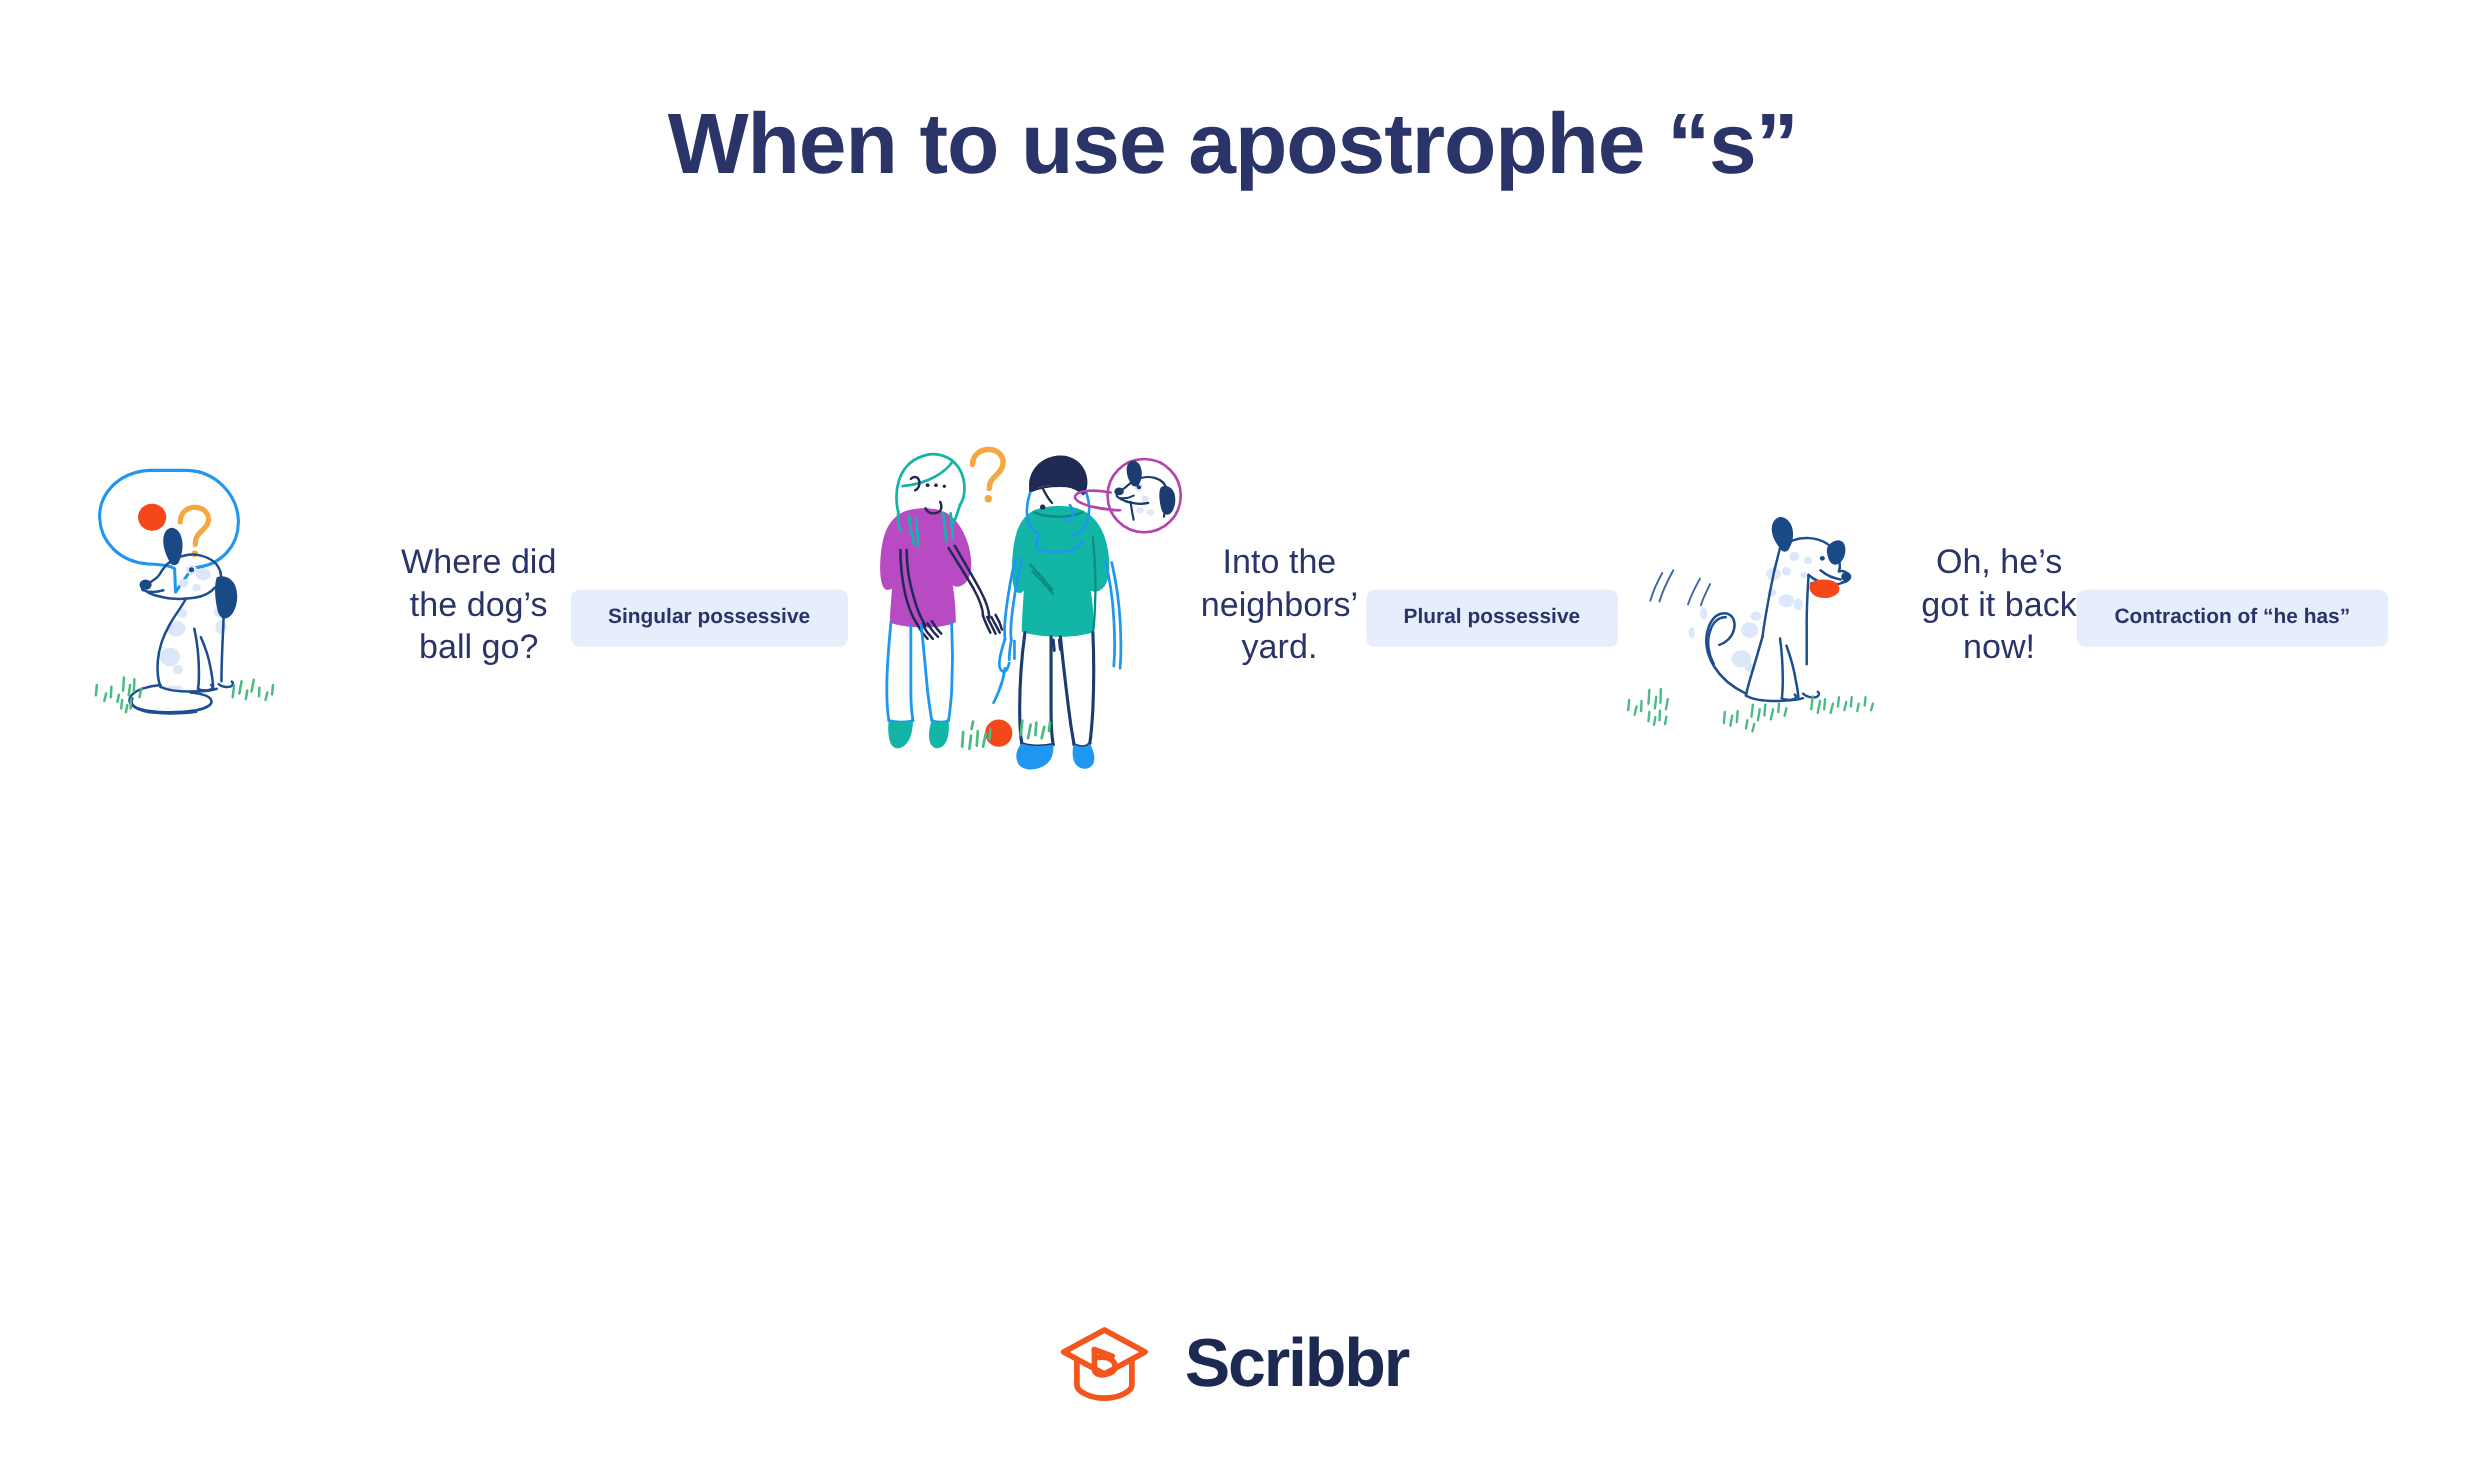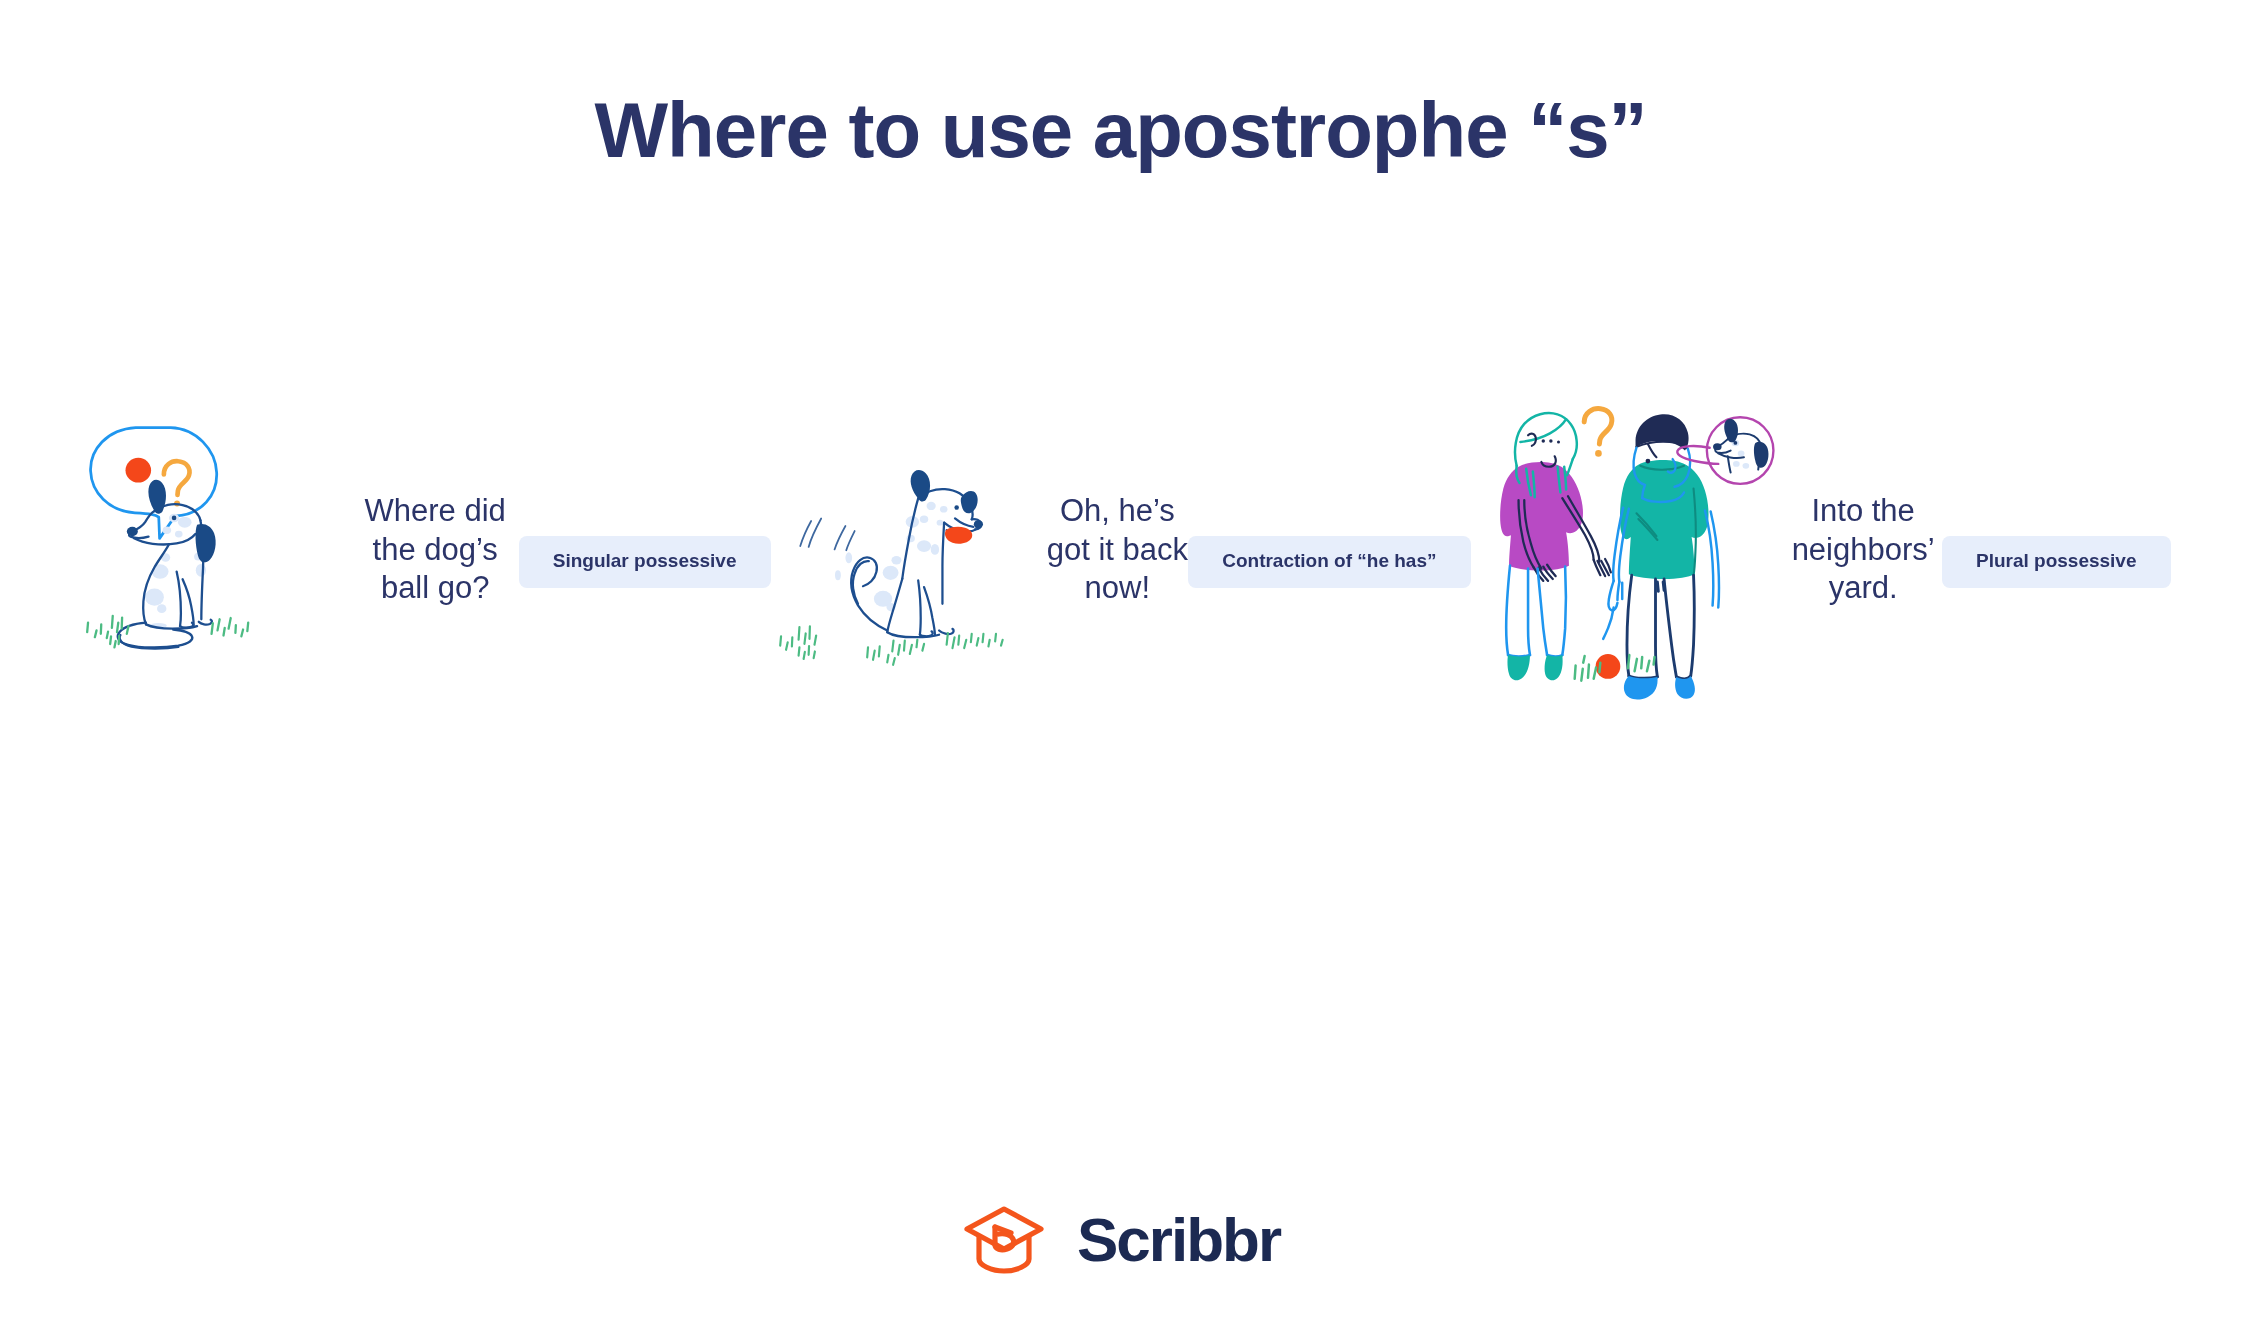--- a/index.html
+++ b/index.html
@@ -87,21 +87,21 @@
   .logo-word {
     font-size: 62px;
     font-weight: bold;
     letter-spacing: -2px;
     color: #1c2a52;
   }
 </style>
 </head>
 <body>
 
-<h1 class="page-title">Where to use apostrophe “s”</h1>
+<h1 class="page-title">When to use apostrophe “s”</h1>
 
 <div class="panels">
 
   <div class="panel">
     <div class="art">
       <svg viewBox="0 0 660 650" xmlns="http://www.w3.org/2000/svg">
         <g fill="none" stroke-linecap="round" stroke-linejoin="round">
 
           <g>
             <path d="M160 40 C 92 44 52 92 54 142 C 56 192 96 236 158 240 C 196 242 206 244 214 250
@@ -183,20 +183,212 @@
               <path d="M370 512 l5 -25"></path>
             <path d="M386 522 l1 -18"></path>
               <path d="M400 530 l4 -16"></path>
             <path d="M414 518 l2 -20"></path>
           </g>
         </g>
       </svg>
     </div>
     <div class="caption">Where did the dog’s ball go?</div>
     <div class="badge">Singular possessive</div>
+  </div>
+
+  <div class="panel">
+    <div class="art">
+      <svg viewBox="0 0 660 650" xmlns="http://www.w3.org/2000/svg">
+        <g fill="none" stroke-linecap="round" stroke-linejoin="round">
+
+          <g>
+
+            <path d="M100 152 C 86 160 74 176 68 198 C 62 222 60 252 62 272
+                     C 64 292 70 300 78 298 L 84 296 C 82 320 80 344 80 360
+                     C 92 366 118 370 146 370 C 172 370 194 366 206 360
+                     C 206 340 204 312 200 290 C 212 296 226 288 232 272
+                     C 238 256 236 230 228 206 C 220 182 206 162 190 152
+                     C 176 144 160 142 146 142 C 130 142 112 145 100 152 Z" fill="#b84ac4" stroke="none"></path>
+
+            <g stroke="#13b5a6" stroke-width="5.2">
+              <path d="M96 150 C 88 118 94 82 112 62 C 130 42 160 34 182 42
+                       C 206 50 220 72 222 96 C 224 112 220 126 214 136"></path>
+              <path d="M96 150 C 94 164 96 178 102 186"></path>
+              <path d="M214 136 C 210 148 206 160 202 170"></path>
+              <path d="M104 100 C 124 98 148 92 166 82 C 182 73 194 62 200 52"></path>
+              <path d="M116 156 C 118 176 122 196 126 212"></path>
+              <path d="M130 162 C 132 182 134 200 134 216"></path>
+              <path d="M182 152 C 184 172 186 190 188 206"></path>
+              <path d="M196 152 C 198 170 200 186 200 200"></path>
+            </g>
+
+            <g stroke="#1f2b55" stroke-width="4.6">
+              <path d="M120 86 C 126 80 134 82 136 90 C 138 98 134 106 128 108"></path>
+              <path d="M176 130 C 182 142 176 152 164 152 C 156 152 150 148 148 142"></path>
+            </g>
+            <g fill="#1f2b55" stroke="none">
+              <circle cx="152" cy="98" r="3.6"></circle>
+              <circle cx="168" cy="98" r="3.6"></circle>
+              <circle cx="184" cy="100" r="3.2"></circle>
+            </g>
+
+            <g stroke="#1f2b55" stroke-width="4.8">
+              <path d="M192 218 C 208 244 226 272 240 296 C 252 318 258 336 258 348"></path>
+              <path d="M204 214 C 220 242 238 272 252 298 C 264 320 270 340 270 352"></path>
+              <path d="M258 348 C 262 360 268 372 272 380"></path>
+              <path d="M266 350 C 272 362 278 374 282 382"></path>
+              <path d="M274 350 C 280 362 286 372 290 380"></path>
+              <path d="M282 346 C 288 356 292 366 294 374"></path>
+              <path d="M100 222 C 100 252 104 284 110 310 C 116 334 124 352 132 364"></path>
+              <path d="M112 222 C 112 254 118 288 126 314 C 132 336 140 354 148 366"></path>
+              <path d="M132 364 C 138 376 146 386 152 392"></path>
+              <path d="M142 364 C 148 376 156 386 162 392"></path>
+              <path d="M152 362 C 158 374 166 382 172 388"></path>
+              <path d="M160 358 C 166 368 172 376 178 382"></path>
+            </g>
+
+            <g stroke="#1f96ef" stroke-width="5.4">
+              <path d="M82 360 C 78 400 74 450 74 490 C 74 518 76 536 78 548"></path>
+              <path d="M120 366 C 120 404 120 452 120 492 C 120 518 122 536 124 548"></path>
+              <path d="M78 548 C 90 552 110 552 124 548"></path>
+              <path d="M140 366 C 144 404 148 452 152 492 C 155 518 158 536 160 548"></path>
+              <path d="M198 362 C 200 402 200 452 198 492 C 196 518 194 536 192 548"></path>
+              <path d="M160 548 C 172 552 184 552 192 548"></path>
+            </g>
+
+            <g fill="#13b5a6" stroke="none">
+              <path d="M78 548 C 90 552 112 552 124 548 C 124 566 120 584 110 594
+                       C 98 606 84 602 80 588 C 76 574 76 558 78 548 Z"></path>
+              <path d="M160 548 C 172 552 184 552 192 548 C 194 566 192 584 184 594
+                       C 174 606 160 602 156 588 C 153 574 156 558 160 548 Z"></path>
+            </g>
+
+            <g stroke="#f5a83f" stroke-width="10.5">
+              <path d="M238 58 C 238 38 256 28 272 30 C 290 32 300 46 295 62
+                       C 290 78 274 82 271 96 L 270 104"></path>
+              <circle cx="268" cy="124" r="7" fill="#f5a83f" stroke="none"></circle>
+            </g>
+          </g>
+
+          <g>
+
+            <path d="M352 148 C 338 156 326 172 320 196 C 314 220 312 254 314 278
+                     C 316 298 322 306 330 304 L 336 300 C 334 330 332 360 332 378
+                     C 346 384 376 388 406 388 C 434 388 458 384 470 378
+                     C 470 354 468 324 464 300 C 476 306 490 298 496 280
+                     C 502 260 500 228 492 202 C 484 176 470 158 452 148
+                     C 438 140 420 138 404 138 C 386 138 364 141 352 148 Z" fill="#13b5a6" stroke="none"></path>
+            <g stroke="#0e8c81" stroke-width="4.4">
+              <path d="M356 150 C 378 160 420 162 448 150"></path>
+              <path d="M468 198 C 472 240 474 290 472 330 C 471 354 470 370 468 380"></path>
+              <path d="M348 250 C 362 264 378 282 390 298"></path>
+              <path d="M352 262 C 366 276 380 292 392 306"></path>
+            </g>
+
+            <path d="M346 96 C 348 66 370 46 398 42 C 426 38 450 54 456 80
+                     C 460 96 456 110 450 118 C 438 106 418 98 396 98
+                     C 374 98 356 104 346 112 Z" fill="#1f2b55" stroke="none"></path>
+            <g stroke="#1f2b55" stroke-width="4.4">
+              <path d="M348 110 C 368 102 394 98 418 100 C 438 102 450 108 456 114"></path>
+              <path d="M372 104 C 378 116 384 126 390 132"></path>
+            </g>
+
+            <g stroke="#1f96ef" stroke-width="5">
+              <path d="M348 112 C 342 130 340 150 344 166 C 348 180 356 188 366 190
+                       C 362 200 360 210 360 218"></path>
+              <path d="M456 114 C 462 132 462 154 456 170 C 450 184 440 192 428 194"></path>
+              <path d="M360 218 C 374 226 400 228 420 224 C 434 221 444 214 448 206"></path>
+              <path d="M424 136 C 430 144 432 154 428 160 C 424 166 418 166 414 162"></path>
+            </g>
+            <circle cx="372" cy="140" r="5" fill="#1f2b55"></circle>
+
+            <g stroke="#1f96ef" stroke-width="5.2">
+              <path d="M320 238 C 312 270 306 306 302 338 C 299 362 298 380 300 392"></path>
+              <path d="M332 240 C 324 272 318 308 314 340 C 311 364 310 382 312 394"></path>
+              <path d="M300 392 C 296 404 292 418 290 430 C 288 442 290 452 296 454
+                       C 302 456 306 448 308 438"></path>
+              <path d="M312 394 C 310 406 308 420 308 432"></path>
+              <path d="M318 396 C 318 408 318 420 318 430"></path>
+              <path d="M300 448 C 298 462 294 478 288 492 C 284 502 280 510 278 514"></path>
+            </g>
+
+            <g stroke="#1f96ef" stroke-width="5.2">
+              <path d="M492 244 C 500 276 506 316 508 354 C 510 388 510 420 508 444"></path>
+              <path d="M504 246 C 512 280 518 320 520 358 C 522 392 522 424 520 448"></path>
+            </g>
+
+            <g stroke="#1c3b6e" stroke-width="6">
+              <path d="M338 380 C 332 424 328 478 328 526 C 328 560 330 580 332 592"></path>
+              <path d="M388 388 C 388 430 388 480 388 528 C 388 562 390 582 392 594"></path>
+              <path d="M332 592 C 346 598 374 598 392 594"></path>
+              <path d="M406 388 C 410 430 416 480 422 528 C 426 562 430 582 432 594"></path>
+              <path d="M468 380 C 470 424 470 478 468 526 C 466 560 464 580 462 592"></path>
+              <path d="M432 594 C 446 600 456 600 462 592"></path>
+              <path d="M392 394 l2 20"></path>
+              <path d="M404 394 l2 18"></path>
+            </g>
+
+            <g fill="#1f96ef" stroke="none">
+              <path d="M332 592 C 346 598 376 598 392 594 C 394 612 388 628 372 636
+                       C 352 646 330 642 324 628 C 318 614 324 600 332 592 Z"></path>
+              <path d="M432 594 C 446 600 456 600 462 592 C 470 606 474 622 468 632
+                       C 460 644 442 642 434 630 C 428 618 428 604 432 594 Z"></path>
+            </g>
+
+            <g>
+              <path d="M502 112 C 470 106 444 108 436 116 C 428 124 442 134 470 140
+                       C 490 144 508 146 520 146" stroke="#b445ae" stroke-width="5"></path>
+              <circle cx="566" cy="118" r="70" stroke="#b445ae" stroke-width="5"></circle>
+            </g>
+            <g>
+              <g fill="#dce8f9" stroke="none">
+                <ellipse cx="556" cy="102" rx="8" ry="7"></ellipse>
+                <ellipse cx="568" cy="124" rx="7" ry="6"></ellipse>
+                <ellipse cx="558" cy="146" rx="7" ry="6"></ellipse>
+                <ellipse cx="578" cy="150" rx="7" ry="6"></ellipse>
+              </g>
+              <g stroke="#1c3b6e" stroke-width="4.2">
+                <path d="M540 94 C 534 100 526 106 518 110 C 512 114 512 120 518 122
+                         C 526 124 538 122 546 118"></path>
+                <path d="M540 94 C 552 84 570 80 586 84 C 600 88 608 98 610 108"></path>
+                <path d="M520 124 C 534 132 556 136 574 132"></path>
+                <path d="M540 130 C 542 144 544 156 546 164"></path>
+                <path d="M604 112 C 606 128 606 146 604 158"></path>
+              </g>
+              <g fill="#1c3b6e" stroke="none">
+                <path d="M540 94 C 532 80 530 64 536 56 C 542 48 552 50 558 60
+                         C 564 72 562 90 554 100 C 548 102 542 100 540 94 Z"></path>
+                <path d="M598 102 C 608 96 620 102 624 114 C 628 128 624 146 616 152
+                         C 608 158 600 152 598 140 C 594 124 594 108 598 102 Z"></path>
+                <ellipse cx="518" cy="110" rx="9" ry="7.5"></ellipse>
+                <circle cx="556" cy="102" r="4"></circle>
+              </g>
+            </g>
+          </g>
+
+          <ellipse cx="288" cy="572" rx="26" ry="26" fill="#f4471a"></ellipse>
+
+          <g stroke="#4cbb83" stroke-width="5.2">
+            <path d="M218 598 l2 -28"></path>
+              <path d="M232 602 l3 -25"></path>
+            <path d="M246 596 l2 -28"></path>
+              <path d="M258 598 l5 -24"></path>
+            <path d="M270 584 l2 -20"></path>
+              <path d="M236 564 l3 -14"></path>
+            <path d="M330 576 l3 -28"></path>
+              <path d="M344 582 l5 -26"></path>
+            <path d="M358 576 l2 -24"></path>
+              <path d="M370 582 l5 -22"></path>
+            <path d="M384 568 l2 -16"></path>
+          </g>
+        </g>
+      </svg>
+    </div>
+    <div class="caption">Into the neighbors’ yard.</div>
+    <div class="badge">Plural possessive</div>
   </div>
 
   <div class="panel">
     <div class="art">
       <svg viewBox="0 0 660 650" xmlns="http://www.w3.org/2000/svg">
         <g fill="none" stroke-linecap="round" stroke-linejoin="round">
 
           <g fill="#dce8f9">
             <ellipse cx="383" cy="222" rx="11" ry="10"></ellipse>
             <ellipse cx="413" cy="230" rx="9" ry="8"></ellipse>
@@ -297,212 +489,20 @@
             <path d="M536 546 l2 -18"></path>
               <path d="M550 556 l4 -14"></path>
           </g>
         </g>
       </svg>
     </div>
     <div class="caption">Oh, he’s got it back now!</div>
     <div class="badge">Contraction of “he has”</div>
   </div>
 
-  <div class="panel">
-    <div class="art">
-      <svg viewBox="0 0 660 650" xmlns="http://www.w3.org/2000/svg">
-        <g fill="none" stroke-linecap="round" stroke-linejoin="round">
-
-          <g>
-
-            <path d="M100 152 C 86 160 74 176 68 198 C 62 222 60 252 62 272
-                     C 64 292 70 300 78 298 L 84 296 C 82 320 80 344 80 360
-                     C 92 366 118 370 146 370 C 172 370 194 366 206 360
-                     C 206 340 204 312 200 290 C 212 296 226 288 232 272
-                     C 238 256 236 230 228 206 C 220 182 206 162 190 152
-                     C 176 144 160 142 146 142 C 130 142 112 145 100 152 Z" fill="#b84ac4" stroke="none"></path>
-
-            <g stroke="#13b5a6" stroke-width="5.2">
-              <path d="M96 150 C 88 118 94 82 112 62 C 130 42 160 34 182 42
-                       C 206 50 220 72 222 96 C 224 112 220 126 214 136"></path>
-              <path d="M96 150 C 94 164 96 178 102 186"></path>
-              <path d="M214 136 C 210 148 206 160 202 170"></path>
-              <path d="M104 100 C 124 98 148 92 166 82 C 182 73 194 62 200 52"></path>
-              <path d="M116 156 C 118 176 122 196 126 212"></path>
-              <path d="M130 162 C 132 182 134 200 134 216"></path>
-              <path d="M182 152 C 184 172 186 190 188 206"></path>
-              <path d="M196 152 C 198 170 200 186 200 200"></path>
-            </g>
-
-            <g stroke="#1f2b55" stroke-width="4.6">
-              <path d="M120 86 C 126 80 134 82 136 90 C 138 98 134 106 128 108"></path>
-              <path d="M176 130 C 182 142 176 152 164 152 C 156 152 150 148 148 142"></path>
-            </g>
-            <g fill="#1f2b55" stroke="none">
-              <circle cx="152" cy="98" r="3.6"></circle>
-              <circle cx="168" cy="98" r="3.6"></circle>
-              <circle cx="184" cy="100" r="3.2"></circle>
-            </g>
-
-            <g stroke="#1f2b55" stroke-width="4.8">
-              <path d="M192 218 C 208 244 226 272 240 296 C 252 318 258 336 258 348"></path>
-              <path d="M204 214 C 220 242 238 272 252 298 C 264 320 270 340 270 352"></path>
-              <path d="M258 348 C 262 360 268 372 272 380"></path>
-              <path d="M266 350 C 272 362 278 374 282 382"></path>
-              <path d="M274 350 C 280 362 286 372 290 380"></path>
-              <path d="M282 346 C 288 356 292 366 294 374"></path>
-              <path d="M100 222 C 100 252 104 284 110 310 C 116 334 124 352 132 364"></path>
-              <path d="M112 222 C 112 254 118 288 126 314 C 132 336 140 354 148 366"></path>
-              <path d="M132 364 C 138 376 146 386 152 392"></path>
-              <path d="M142 364 C 148 376 156 386 162 392"></path>
-              <path d="M152 362 C 158 374 166 382 172 388"></path>
-              <path d="M160 358 C 166 368 172 376 178 382"></path>
-            </g>
-
-            <g stroke="#1f96ef" stroke-width="5.4">
-              <path d="M82 360 C 78 400 74 450 74 490 C 74 518 76 536 78 548"></path>
-              <path d="M120 366 C 120 404 120 452 120 492 C 120 518 122 536 124 548"></path>
-              <path d="M78 548 C 90 552 110 552 124 548"></path>
-              <path d="M140 366 C 144 404 148 452 152 492 C 155 518 158 536 160 548"></path>
-              <path d="M198 362 C 200 402 200 452 198 492 C 196 518 194 536 192 548"></path>
-              <path d="M160 548 C 172 552 184 552 192 548"></path>
-            </g>
-
-            <g fill="#13b5a6" stroke="none">
-              <path d="M78 548 C 90 552 112 552 124 548 C 124 566 120 584 110 594
-                       C 98 606 84 602 80 588 C 76 574 76 558 78 548 Z"></path>
-              <path d="M160 548 C 172 552 184 552 192 548 C 194 566 192 584 184 594
-                       C 174 606 160 602 156 588 C 153 574 156 558 160 548 Z"></path>
-            </g>
-
-            <g stroke="#f5a83f" stroke-width="10.5">
-              <path d="M238 58 C 238 38 256 28 272 30 C 290 32 300 46 295 62
-                       C 290 78 274 82 271 96 L 270 104"></path>
-              <circle cx="268" cy="124" r="7" fill="#f5a83f" stroke="none"></circle>
-            </g>
-          </g>
-
-          <g>
-
-            <path d="M352 148 C 338 156 326 172 320 196 C 314 220 312 254 314 278
-                     C 316 298 322 306 330 304 L 336 300 C 334 330 332 360 332 378
-                     C 346 384 376 388 406 388 C 434 388 458 384 470 378
-                     C 470 354 468 324 464 300 C 476 306 490 298 496 280
-                     C 502 260 500 228 492 202 C 484 176 470 158 452 148
-                     C 438 140 420 138 404 138 C 386 138 364 141 352 148 Z" fill="#13b5a6" stroke="none"></path>
-            <g stroke="#0e8c81" stroke-width="4.4">
-              <path d="M356 150 C 378 160 420 162 448 150"></path>
-              <path d="M468 198 C 472 240 474 290 472 330 C 471 354 470 370 468 380"></path>
-              <path d="M348 250 C 362 264 378 282 390 298"></path>
-              <path d="M352 262 C 366 276 380 292 392 306"></path>
-            </g>
-
-            <path d="M346 96 C 348 66 370 46 398 42 C 426 38 450 54 456 80
-                     C 460 96 456 110 450 118 C 438 106 418 98 396 98
-                     C 374 98 356 104 346 112 Z" fill="#1f2b55" stroke="none"></path>
-            <g stroke="#1f2b55" stroke-width="4.4">
-              <path d="M348 110 C 368 102 394 98 418 100 C 438 102 450 108 456 114"></path>
-              <path d="M372 104 C 378 116 384 126 390 132"></path>
-            </g>
-
-            <g stroke="#1f96ef" stroke-width="5">
-              <path d="M348 112 C 342 130 340 150 344 166 C 348 180 356 188 366 190
-                       C 362 200 360 210 360 218"></path>
-              <path d="M456 114 C 462 132 462 154 456 170 C 450 184 440 192 428 194"></path>
-              <path d="M360 218 C 374 226 400 228 420 224 C 434 221 444 214 448 206"></path>
-              <path d="M424 136 C 430 144 432 154 428 160 C 424 166 418 166 414 162"></path>
-            </g>
-            <circle cx="372" cy="140" r="5" fill="#1f2b55"></circle>
-
-            <g stroke="#1f96ef" stroke-width="5.2">
-              <path d="M320 238 C 312 270 306 306 302 338 C 299 362 298 380 300 392"></path>
-              <path d="M332 240 C 324 272 318 308 314 340 C 311 364 310 382 312 394"></path>
-              <path d="M300 392 C 296 404 292 418 290 430 C 288 442 290 452 296 454
-                       C 302 456 306 448 308 438"></path>
-              <path d="M312 394 C 310 406 308 420 308 432"></path>
-              <path d="M318 396 C 318 408 318 420 318 430"></path>
-              <path d="M300 448 C 298 462 294 478 288 492 C 284 502 280 510 278 514"></path>
-            </g>
-
-            <g stroke="#1f96ef" stroke-width="5.2">
-              <path d="M492 244 C 500 276 506 316 508 354 C 510 388 510 420 508 444"></path>
-              <path d="M504 246 C 512 280 518 320 520 358 C 522 392 522 424 520 448"></path>
-            </g>
-
-            <g stroke="#1c3b6e" stroke-width="6">
-              <path d="M338 380 C 332 424 328 478 328 526 C 328 560 330 580 332 592"></path>
-              <path d="M388 388 C 388 430 388 480 388 528 C 388 562 390 582 392 594"></path>
-              <path d="M332 592 C 346 598 374 598 392 594"></path>
-              <path d="M406 388 C 410 430 416 480 422 528 C 426 562 430 582 432 594"></path>
-              <path d="M468 380 C 470 424 470 478 468 526 C 466 560 464 580 462 592"></path>
-              <path d="M432 594 C 446 600 456 600 462 592"></path>
-              <path d="M392 394 l2 20"></path>
-              <path d="M404 394 l2 18"></path>
-            </g>
-
-            <g fill="#1f96ef" stroke="none">
-              <path d="M332 592 C 346 598 376 598 392 594 C 394 612 388 628 372 636
-                       C 352 646 330 642 324 628 C 318 614 324 600 332 592 Z"></path>
-              <path d="M432 594 C 446 600 456 600 462 592 C 470 606 474 622 468 632
-                       C 460 644 442 642 434 630 C 428 618 428 604 432 594 Z"></path>
-            </g>
-
-            <g>
-              <path d="M502 112 C 470 106 444 108 436 116 C 428 124 442 134 470 140
-                       C 490 144 508 146 520 146" stroke="#b445ae" stroke-width="5"></path>
-              <circle cx="566" cy="118" r="70" stroke="#b445ae" stroke-width="5"></circle>
-            </g>
-            <g>
-              <g fill="#dce8f9" stroke="none">
-                <ellipse cx="556" cy="102" rx="8" ry="7"></ellipse>
-                <ellipse cx="568" cy="124" rx="7" ry="6"></ellipse>
-                <ellipse cx="558" cy="146" rx="7" ry="6"></ellipse>
-                <ellipse cx="578" cy="150" rx="7" ry="6"></ellipse>
-              </g>
-              <g stroke="#1c3b6e" stroke-width="4.2">
-                <path d="M540 94 C 534 100 526 106 518 110 C 512 114 512 120 518 122
-                         C 526 124 538 122 546 118"></path>
-                <path d="M540 94 C 552 84 570 80 586 84 C 600 88 608 98 610 108"></path>
-                <path d="M520 124 C 534 132 556 136 574 132"></path>
-                <path d="M540 130 C 542 144 544 156 546 164"></path>
-                <path d="M604 112 C 606 128 606 146 604 158"></path>
-              </g>
-              <g fill="#1c3b6e" stroke="none">
-                <path d="M540 94 C 532 80 530 64 536 56 C 542 48 552 50 558 60
-                         C 564 72 562 90 554 100 C 548 102 542 100 540 94 Z"></path>
-                <path d="M598 102 C 608 96 620 102 624 114 C 628 128 624 146 616 152
-                         C 608 158 600 152 598 140 C 594 124 594 108 598 102 Z"></path>
-                <ellipse cx="518" cy="110" rx="9" ry="7.5"></ellipse>
-                <circle cx="556" cy="102" r="4"></circle>
-              </g>
-            </g>
-          </g>
-
-          <ellipse cx="288" cy="572" rx="26" ry="26" fill="#f4471a"></ellipse>
-
-          <g stroke="#4cbb83" stroke-width="5.2">
-            <path d="M218 598 l2 -28"></path>
-              <path d="M232 602 l3 -25"></path>
-            <path d="M246 596 l2 -28"></path>
-              <path d="M258 598 l5 -24"></path>
-            <path d="M270 584 l2 -20"></path>
-              <path d="M236 564 l3 -14"></path>
-            <path d="M330 576 l3 -28"></path>
-              <path d="M344 582 l5 -26"></path>
-            <path d="M358 576 l2 -24"></path>
-              <path d="M370 582 l5 -22"></path>
-            <path d="M384 568 l2 -16"></path>
-          </g>
-        </g>
-      </svg>
-    </div>
-    <div class="caption">Into the neighbors’ yard.</div>
-    <div class="badge">Plural possessive</div>
-  </div>
-
 </div>
 
 <div class="logo-row">
   <span class="logo-mark">
     <svg viewBox="0 0 86 72" xmlns="http://www.w3.org/2000/svg">
       <g fill="none" stroke="#f4551c" stroke-width="5.2" stroke-linecap="round" stroke-linejoin="round">
         <path d="M43 6 L 80 26 L 43 46 L 6 26 Z"></path>
         <path d="M18 34 L 18 56 C 18 62 30 68 43 68 C 56 68 68 62 68 56 L 68 34"></path>
         <path d="M34 24 L 34 42 C 34 46 40 48 46 46 C 52 44 54 40 52 36 C 50 32 44 30 38 31"></path>
         <path d="M34 24 L 50 30"></path>

